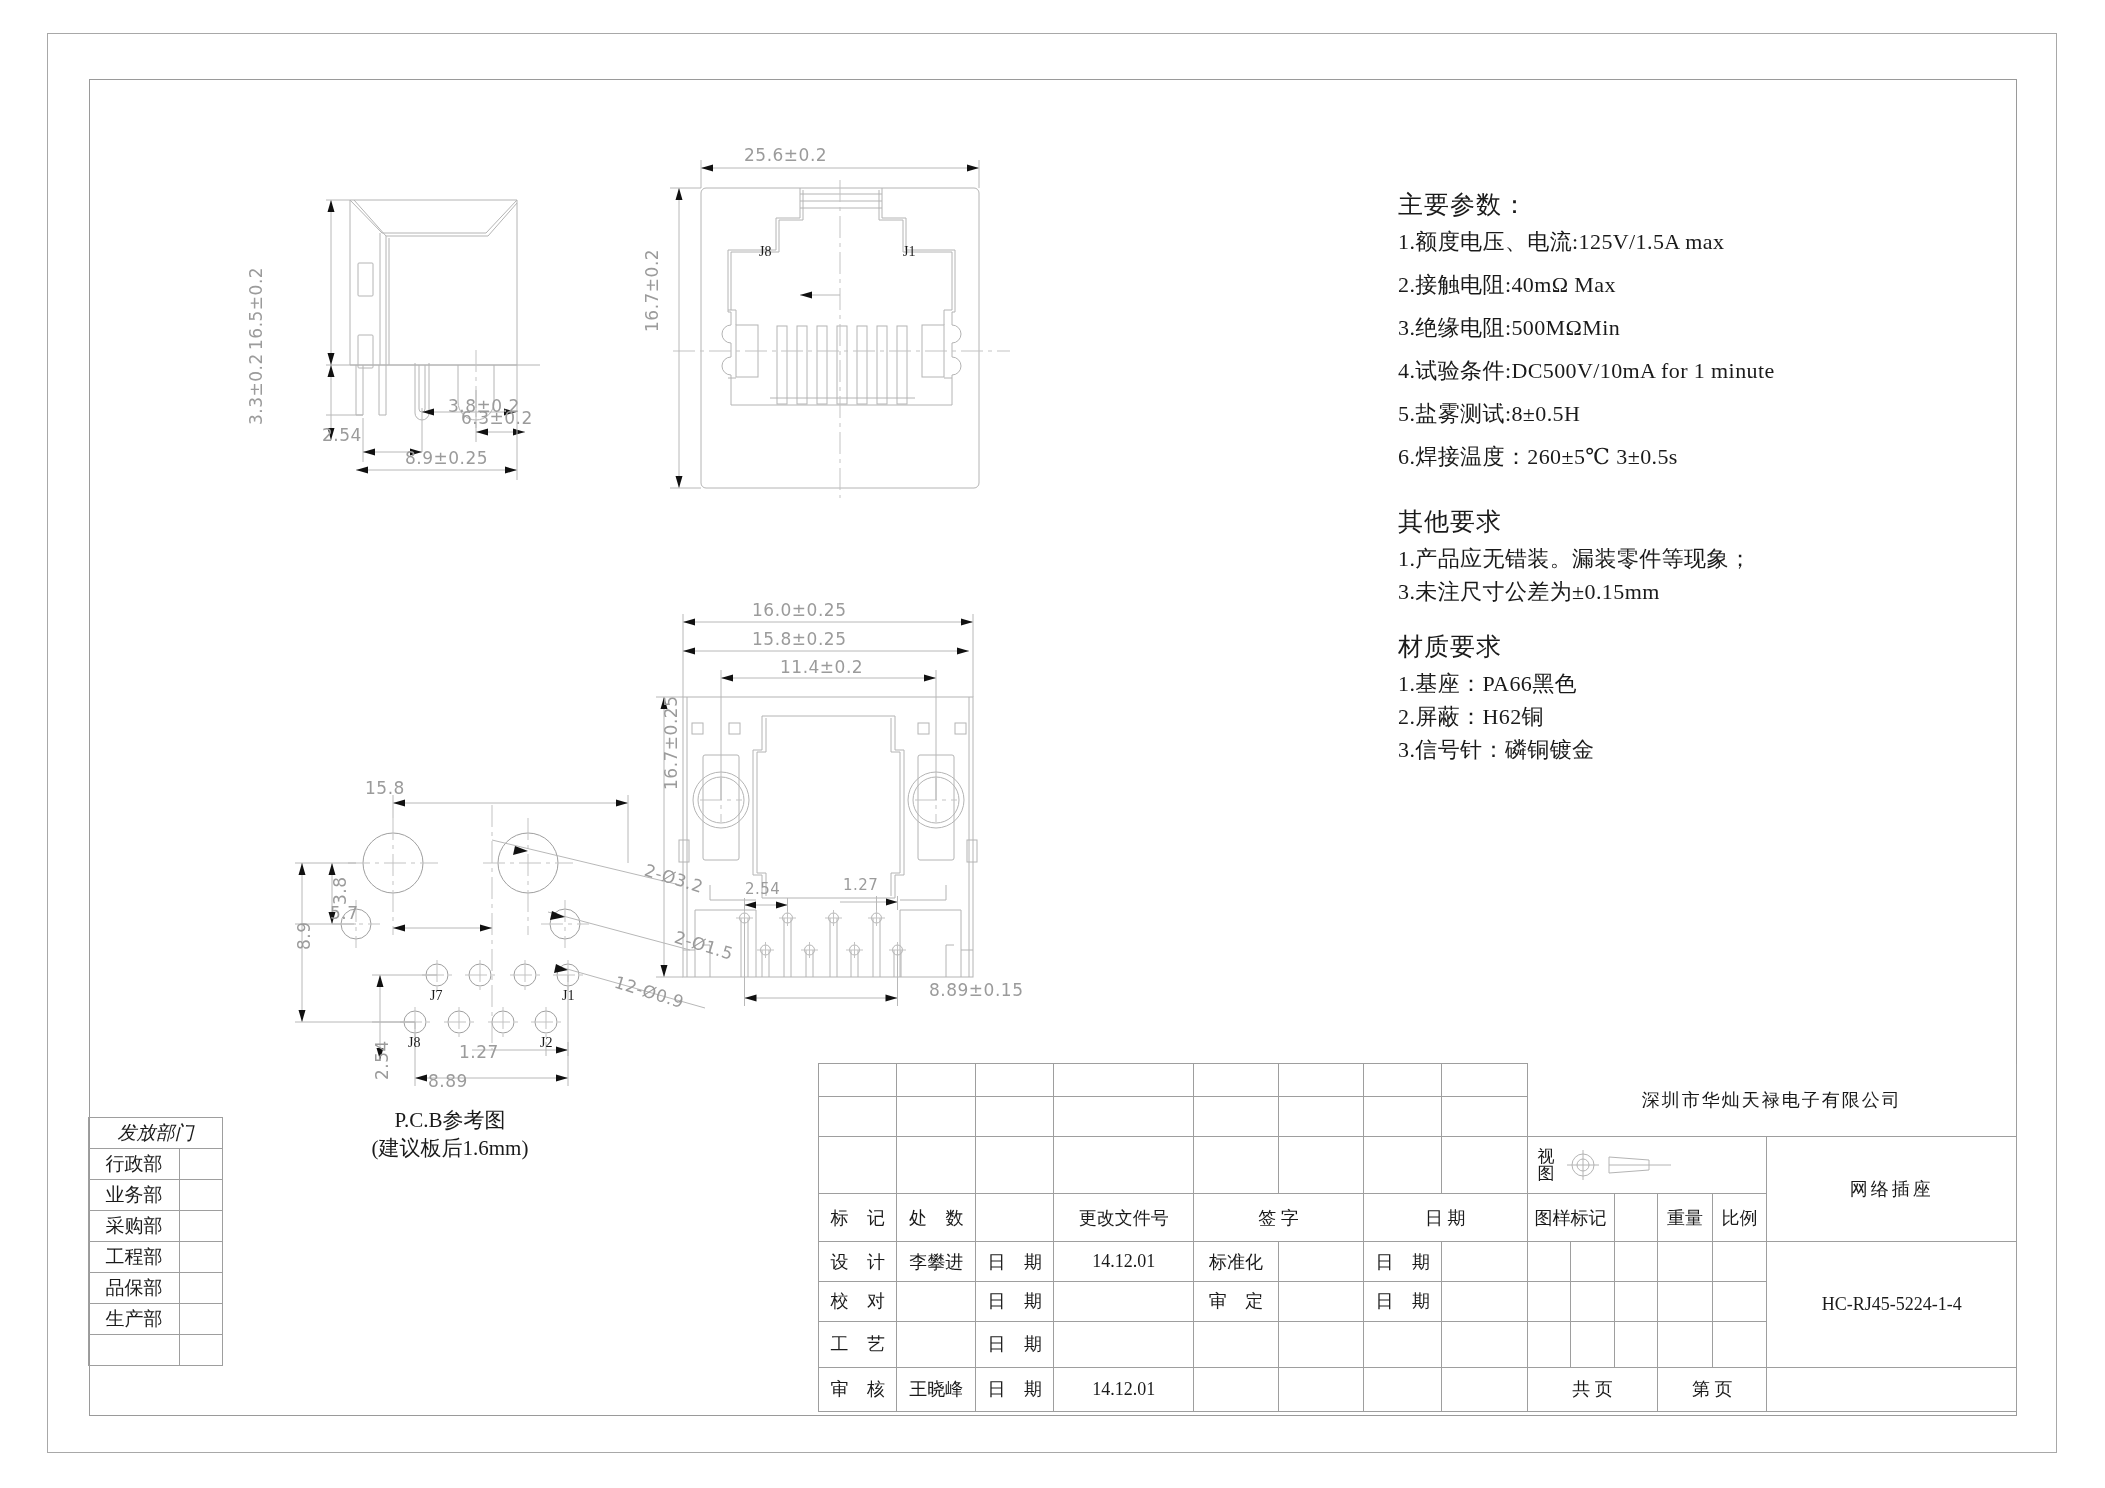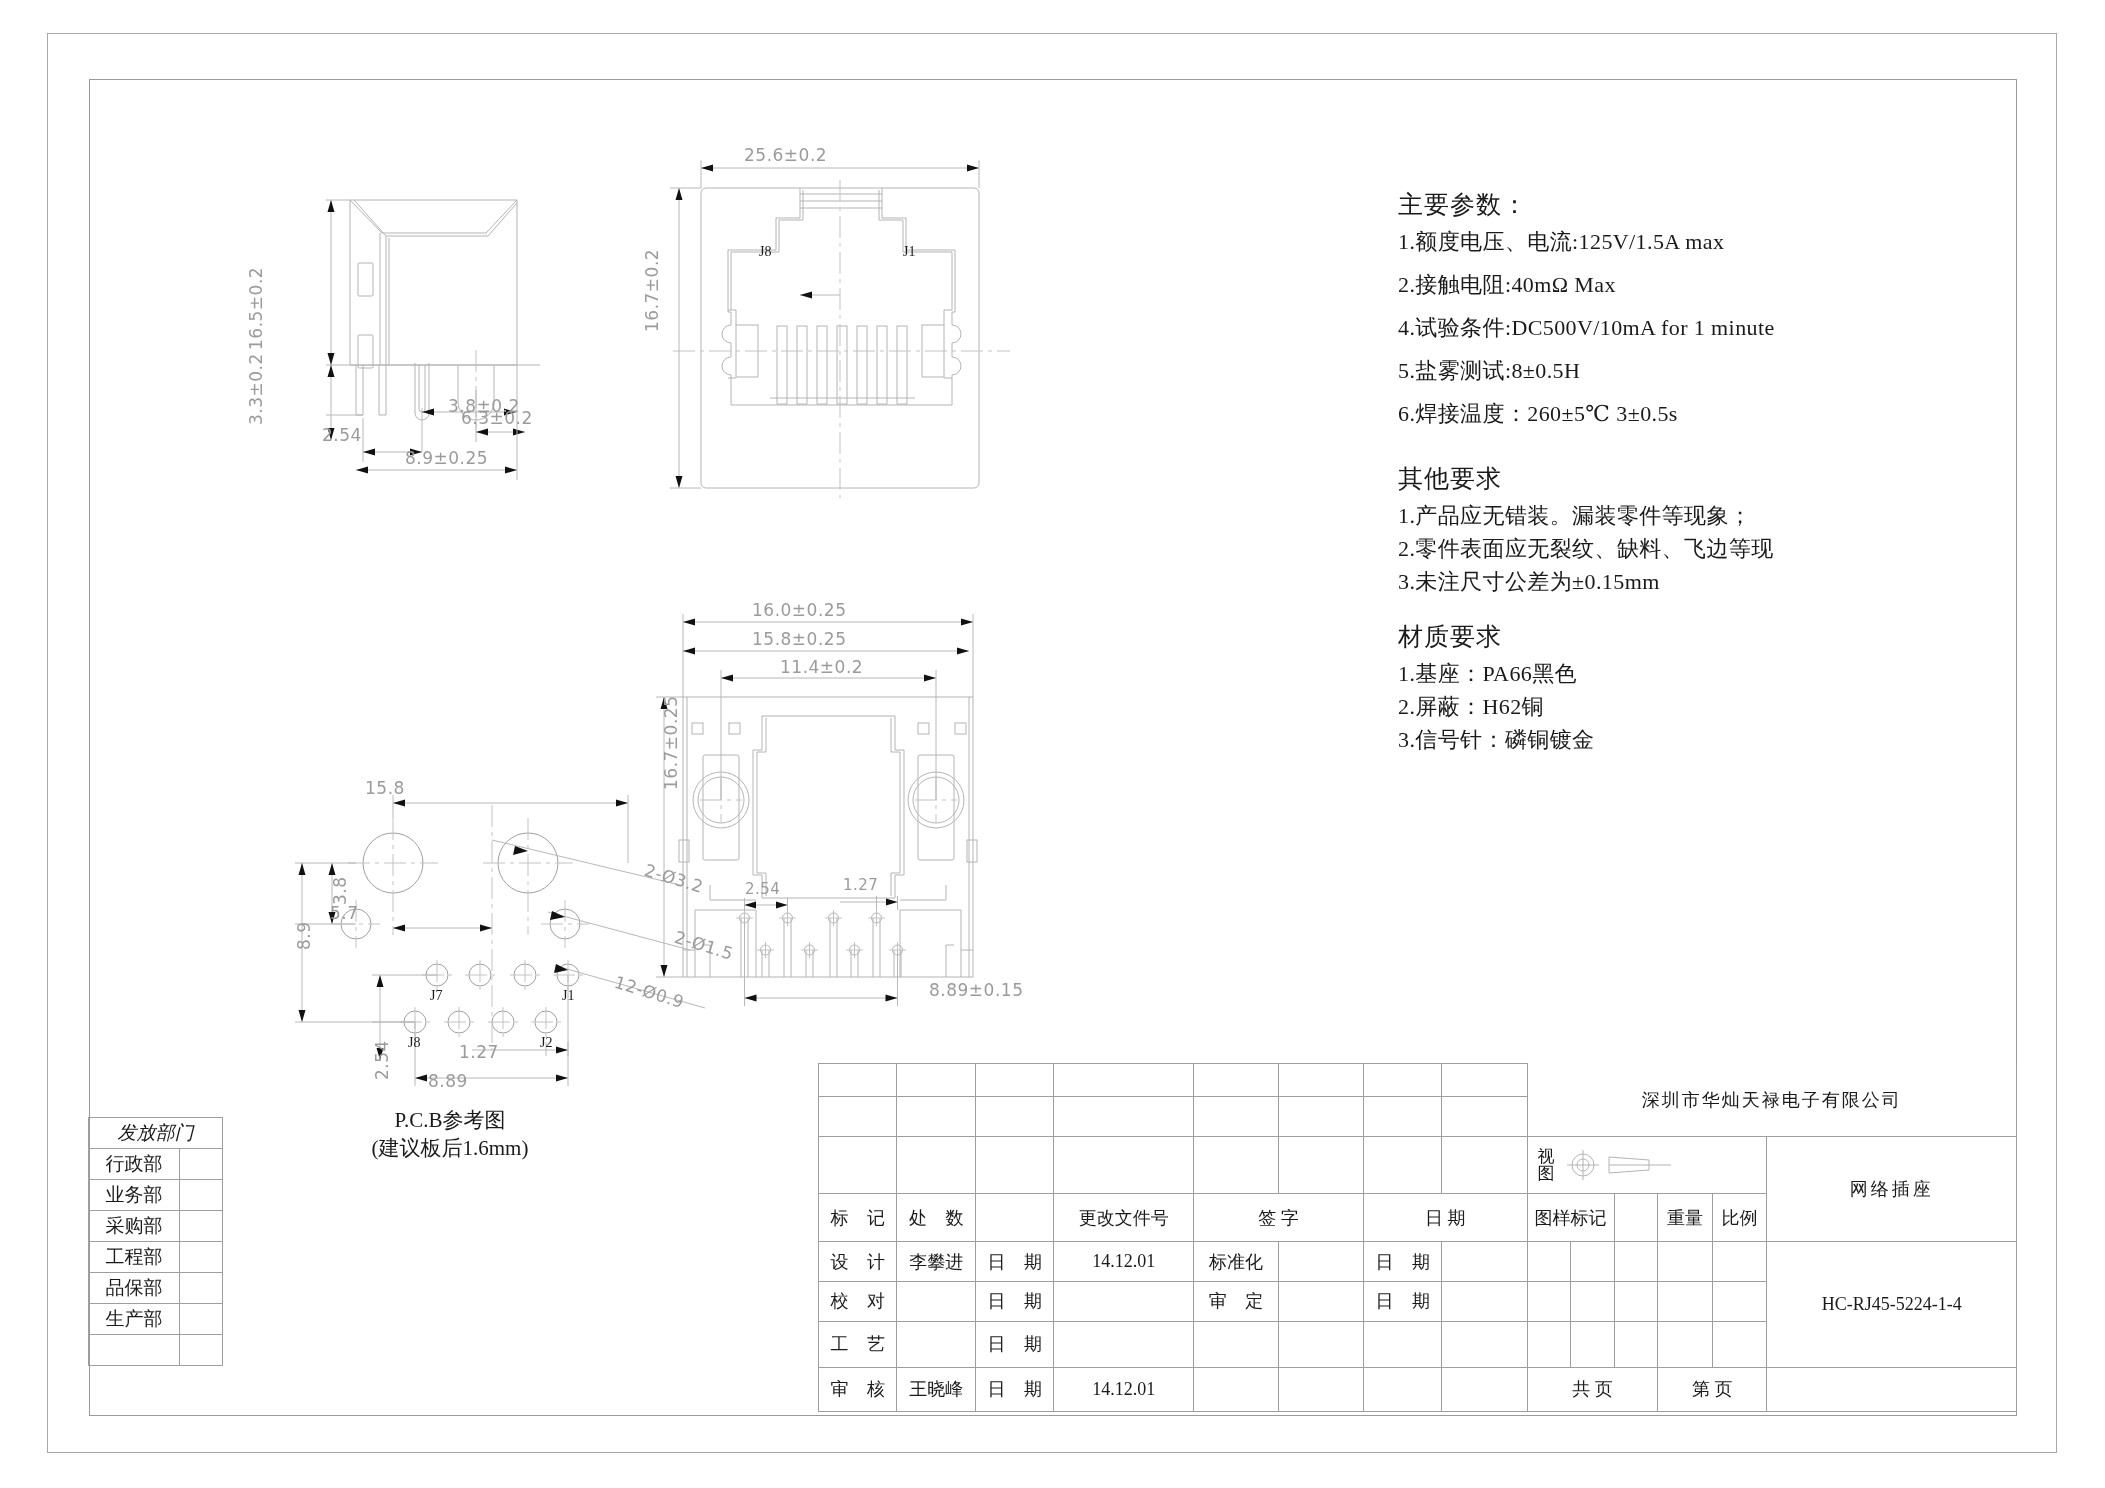--- a/index.html
+++ b/index.html
@@ -368,27 +368,27 @@
 
 <div class="abs" id="pcb-caption">
   <div>P.C.B参考图</div>
   <div>(建议板后1.6mm)</div>
 </div>
 
 <div class="abs" id="notes">
   <div class="note-h">主要参数：</div>
   <div class="note-l">1.额度电压、电流:125V/1.5A max</div>
   <div class="note-l">2.接触电阻:40mΩ  Max</div>
+  <div class="note-l">3.绝缘电阻:500MΩMin</div>
   <div class="note-l">4.试验条件:DC500V/10mA for 1 minute</div>
   <div class="note-l">5.盐雾测试:8±0.5H</div>
   <div class="note-l">6.焊接温度：260±5℃ 3±0.5s</div>
   <div class="gap"></div>
   <div class="note-h">其他要求</div>
   <div class="note-l tight">1.产品应无错装。漏装零件等现象；</div>
-  <div class="note-l tight">2.零件表面应无裂纹、缺料、飞边等现</div>
   <div class="note-l tight">3.未注尺寸公差为±0.15mm</div>
   <div class="gap"></div>
   <div class="note-h">材质要求</div>
   <div class="note-l tight">1.基座：PA66黑色</div>
   <div class="note-l tight">2.屏蔽：H62铜</div>
   <div class="note-l tight">3.信号针：磷铜镀金</div>
 </div>
 
 <table class="abs" id="dept-table">
   <tbody>

